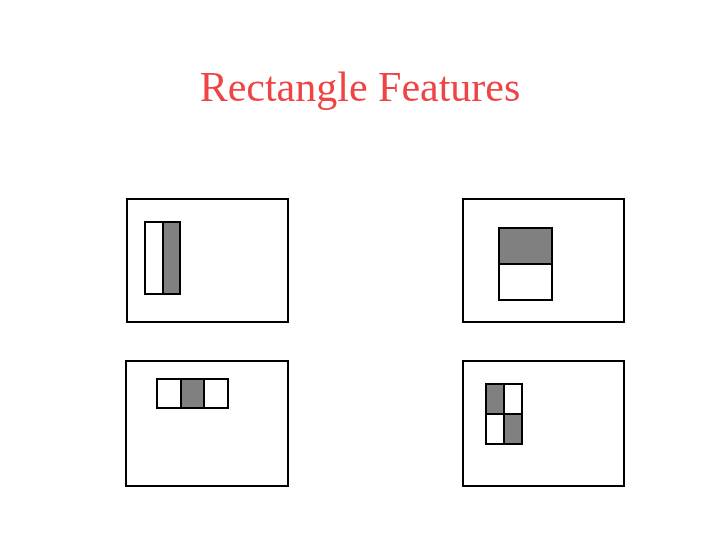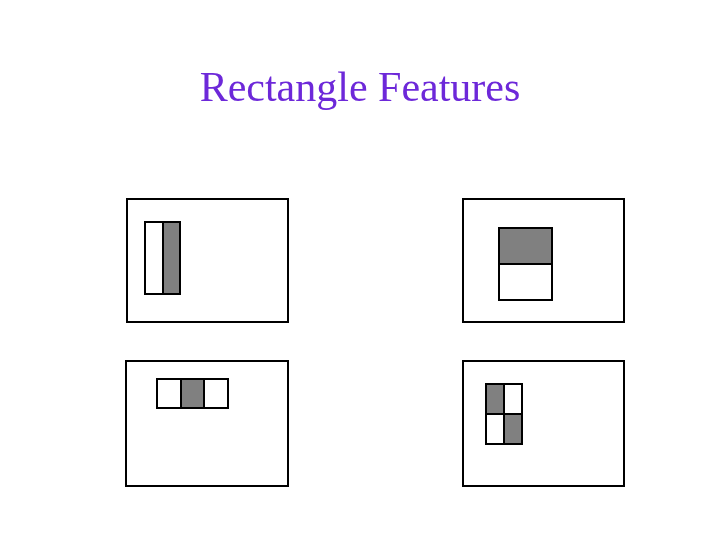--- a/index.html
+++ b/index.html
@@ -14,21 +14,21 @@
   .title {
     position: absolute;
     left: 0;
     right: 0;
     top: 66px;
     margin: 0;
     text-align: center;
     font-size: 42px;
     line-height: 1;
     font-weight: 400;
-    color: #6d28d9;
+    color: #ef4444;
     letter-spacing: 0px;
   }
   .panels-layer {
     position: absolute;
     inset: 0;
   }
   .panel {
     position: absolute;
     box-sizing: border-box;
     border: 2px solid #000000;

